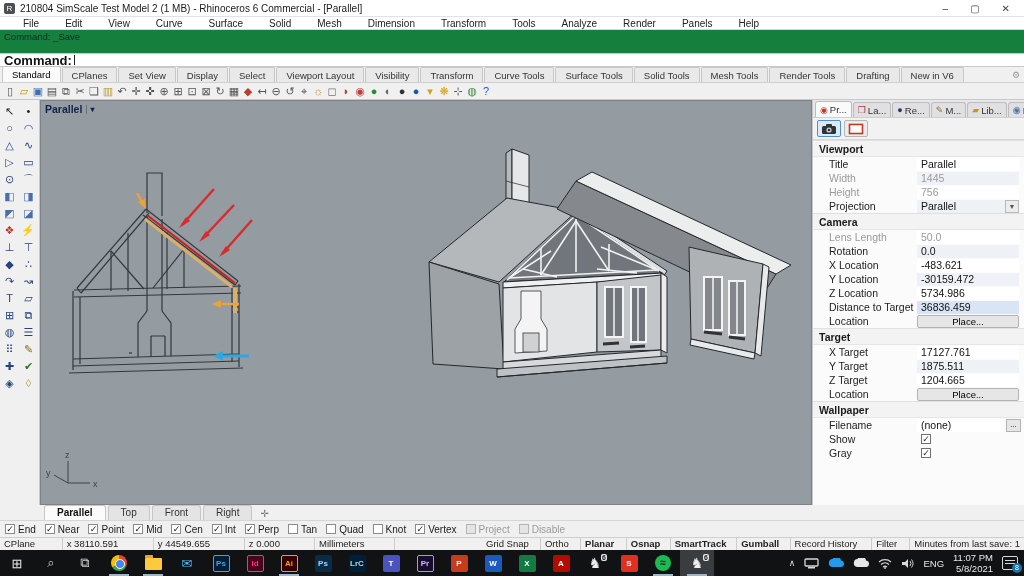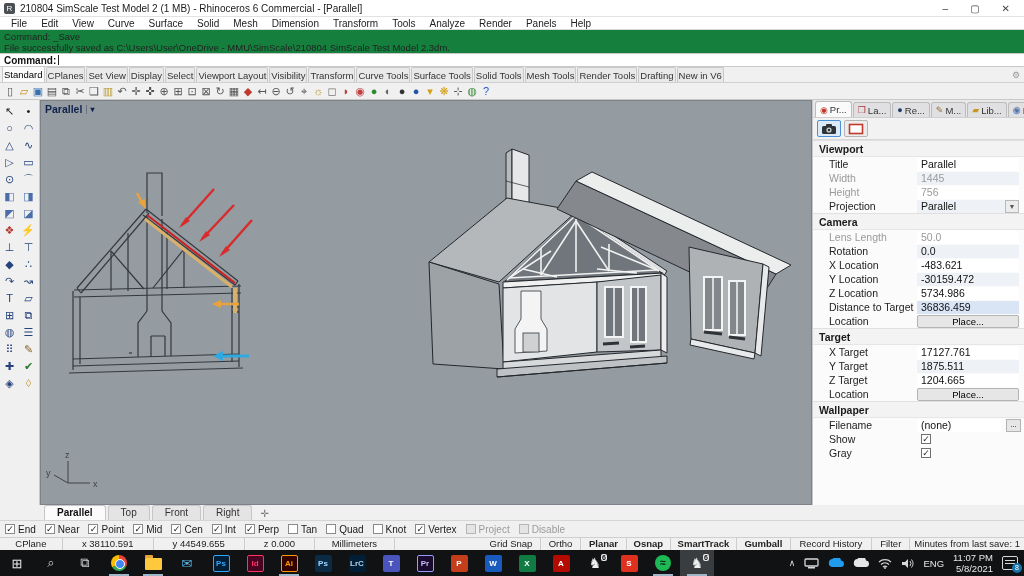--- a/index.html
+++ b/index.html
@@ -9,32 +9,32 @@
 
   
   .titlebar { height:17px; background:#ffffff; display:flex; align-items:center; padding:0 4px; border-bottom:1px solid #e2e2e2; }
   .appicon { width:11px; height:11px; background:#4a4f54; color:#fff; font-size:8px; line-height:11px; text-align:center; margin-right:5px; border-radius:2px; }
   .title-text { font-size:10px; color:#1a1a1a; flex:1; white-space:nowrap; overflow:hidden; }
   .winbtns { display:flex; gap:22px; padding-right:10px; color:#444; font-size:10px; }
   .winbtns span { cursor:default; }
 
   
   .menubar { height:13px; background:#fff; display:flex; align-items:center; padding-left:4px; border-bottom:1px solid #d8d8d8; }
-  .menu-item { padding:0 7px; font-size:10px; color:#222; }
+  .menu-item { padding:0 7px; font-size:10px; color:#222;margin-left:12px; }
 
   
   .cmdhist { height:24px; background:#15803d; border-bottom:1px solid #c9c9c9; padding:1px 4px; }
   .cmdhist div { height:11px; line-height:11px; font-size:9.5px; color:#222; white-space:nowrap; }
   .cmdline { height:13px; background:#fff; border-bottom:1px solid #c9c9c9; display:flex; align-items:center; padding:0 4px; }
-  .cmdline b { font-size:10px; }
+  .cmdline b { font-size:13px; }
   .caret { display:inline-block; width:1px; height:10px; background:#222; margin-left:2px; }
 
   
   .ribbontabs { height:16px; background:#f0f0f0; display:flex; align-items:flex-end; padding-left:2px; border-bottom:1px solid #d0d0d0; position:relative; }
-  .rtab { padding:2px 1px 2px; font-size:9.5px; color:#333; border:1px solid #c8c8c8; border-bottom:none; background:#e9e9e9; border-radius:2px 2px 0 0; margin-right:1px; height:15px; }
+  .rtab { padding:2px 9px 2px; font-size:9.5px; color:#333; border:1px solid #c8c8c8; border-bottom:none; background:#e9e9e9; border-radius:2px 2px 0 0; margin-right:1px; height:15px; }
   .rtab.active { background:#fafafa; color:#000; height:16px; }
   .rtabs-gear { position:absolute; right:4px; top:3px; color:#999; font-size:9px; }
 
   
   .ribbonicons { height:17px; background:#f0f0f0; display:flex; align-items:center; padding-left:3px; border-bottom:1px solid #c9c9c9; }
   .tico { width:14px; text-align:center; font-size:11px; line-height:15px; }
 
   
   .main { height:405px; display:flex; }
   .palette { width:40px; background:#f0f0f0; border-right:1px solid #c9c9c9; display:grid; grid-template-columns:19px 19px; align-content:start; padding-top:3px; }
@@ -78,21 +78,21 @@
 
   
   .osnaprow { height:17px; background:#f0f0f0; border-bottom:1px solid #cfcfcf; display:flex; align-items:center; padding-left:5px; gap:9px; }
   .osnap { display:flex; align-items:center; gap:3px; font-size:10px; color:#1a1a1a; }
   .osnap .box { width:10px; height:10px; border:1px solid #8a8a8a; background:#fff; font-size:9px; line-height:9px; text-align:center; color:#222; }
   .osnap.dim { color:#9a9a9a; }
   .osnap.dim .box { background:#e4e4e4; border-color:#b5b5b5; }
 
   
   .statusbar { height:12px; background:#f0f0f0; display:flex; align-items:center; font-size:9.5px; color:#222; }
-  .scell { border-right:1px solid #cdcdcd; height:12px; line-height:12px; text-align:center; padding:0 4px; white-space:nowrap; display:flex; align-items:center; justify-content:center; gap:3px; }
+  .scell { border-right:1px solid #cdcdcd; height:12px; line-height:12px; text-align:center; padding:0 4px; white-space:nowrap; display:flex; align-items:center; gap:3px; }
   .scell.b { font-weight:bold; }
   .scell .swatch { width:8px; height:8px; display:inline-block; }
   .scell.grow { flex:1; justify-content:flex-start; border-right:none; }
 
   
   .taskbar { height:26px; background:#101214; display:flex; align-items:center; color:#e8e8e8; }
   .tb-apps { display:flex; height:26px; }
   .tb-slot { width:34px; height:26px; display:flex; align-items:center; justify-content:center; position:relative; }
   .tb-slot.hl { background:#3a3d40; }
   .tb-slot.u::after { content:""; position:absolute; bottom:0; left:7px; right:7px; height:2px; background:#9fb6c9; }
@@ -142,21 +142,20 @@
       <span class="menu-item">Transform</span>
       <span class="menu-item">Tools</span>
       <span class="menu-item">Analyze</span>
       <span class="menu-item">Render</span>
       <span class="menu-item">Panels</span>
       <span class="menu-item">Help</span>
     </div>
 
   <div class="cmdhist">
     <div>Command: _Save</div>
-    <div>File successfully saved as C:\Users\User\OneDrive - MMU\SimScale\210804 SimScale Test Model 2.3dm.</div>
   </div>
   <div class="cmdline">
     <b>Command:</b>
       <span class="caret"></span>
   </div>
 
   <div class="ribbontabs" id="ribbontabs">
     <span class="rtabs-gear">⚙</span>
   <span class="rtab active">Standard</span>
       <span class="rtab">CPlanes</span>

